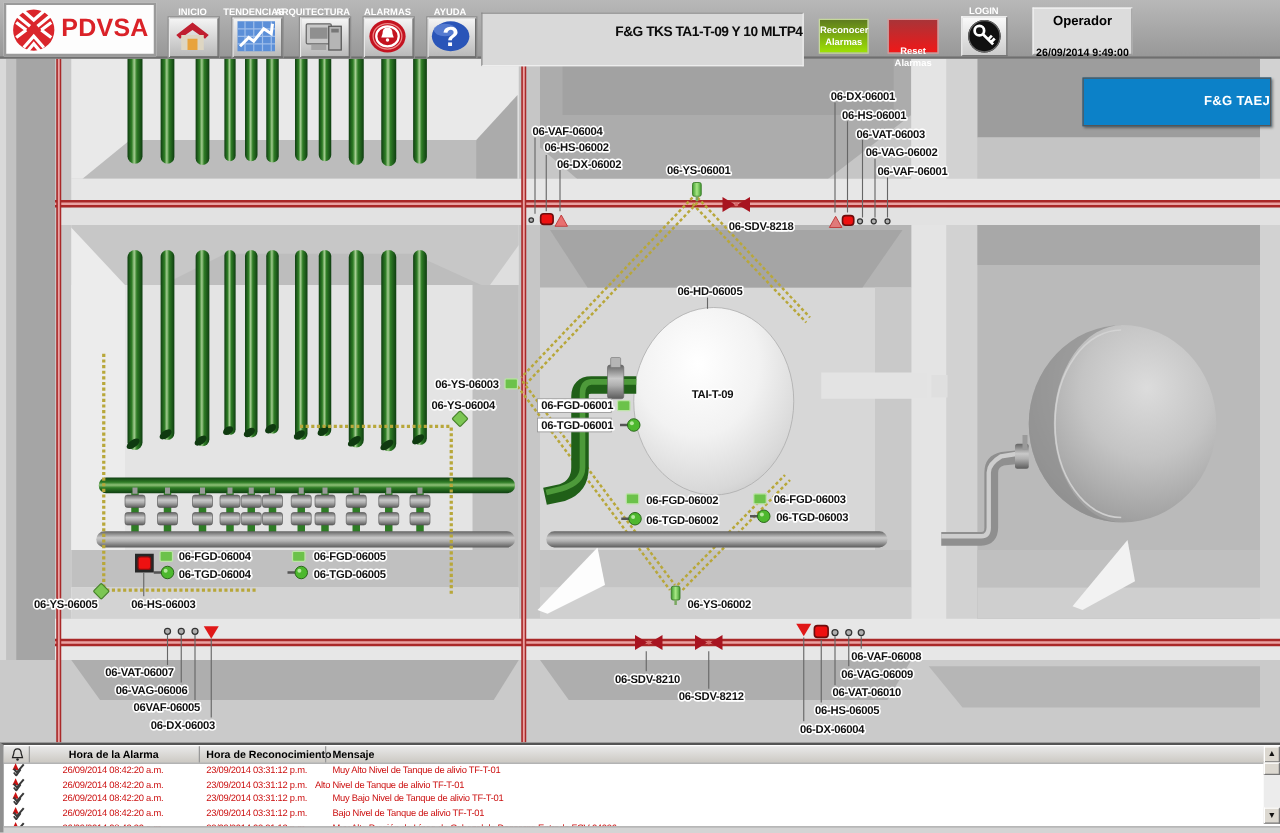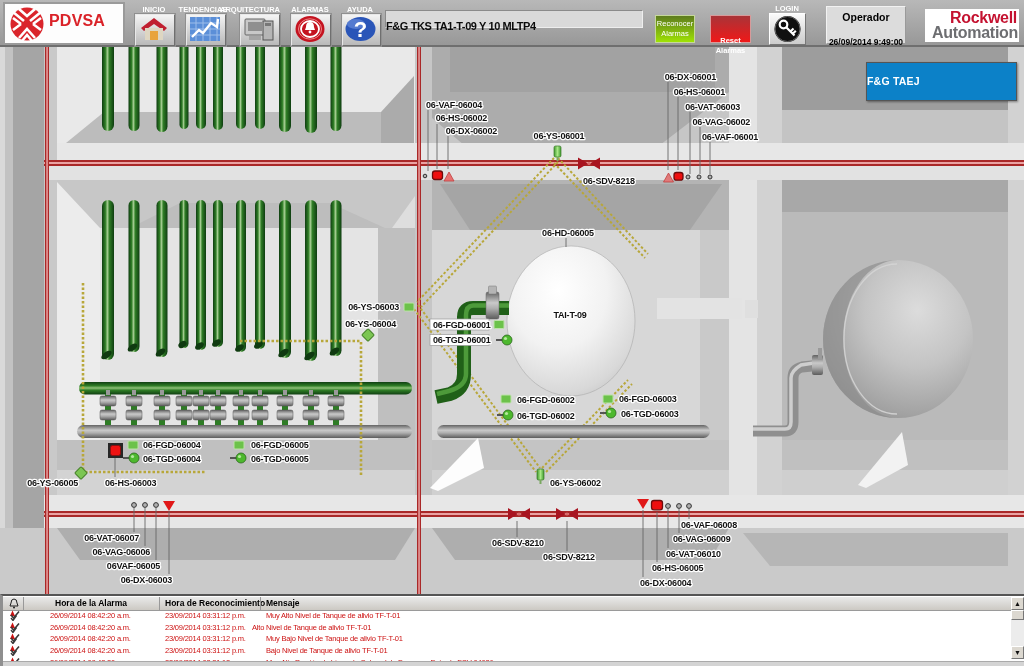--- a/index.html
+++ b/index.html
@@ -367,21 +367,21 @@
     <div class="abs" style="left:3px;top:2px;width:122px;height:43px;background:#fdfdfd;border:2px solid #9a9a9a;box-sizing:border-box;">
       <svg class="abs" style="left:4px;top:2px" width="36" height="36" viewBox="0 0 36 36">
         <circle cx="18" cy="18" r="16.5" fill="#da252b"></circle>
         <g stroke="#fff" stroke-width="2.6" fill="none">
           <path d="M4,6 L15,15 M4,12 L12,18 M4,24 L12,18"></path>
           <path d="M32,6 L21,15 M32,12 L24,18 M32,24 L24,18"></path>
           <path d="M10,32 L18,23 L26,32 M13,35 L18,29 L23,35"></path>
           <path d="M10,3 L18,10 L26,3"></path>
         </g>
       </svg>
-      <div class="abs" style="left:44px;top:8px;font-size:16px;font-weight:bold;color:#da2228;letter-spacing:0.2px;">PDVSA</div>
+      <div class="abs" style="left:44px;top:8px;font-size:20px;font-weight:bold;color:#da2228;letter-spacing:0.2px;">PDVSA</div>
     </div>
     <div class="lbl" style="left:154px;top:5px;">INICIO</div>
     <div class="btn" style="left:135px;top:14px;">
       <svg width="36" height="28" viewBox="0 0 36 28">
           <polygon points="18,3 31,13 28,16 18,9 8,16 5,13" fill="#c01f30"></polygon>
           <rect x="9" y="13" width="18" height="12" fill="#ded6c2"></rect>
           <rect x="14" y="16" width="8" height="9" fill="#e8a33c"></rect>
         </svg>
     </div>
     <div class="lbl" style="left:203px;top:5px;">TENDENCIAS</div>
@@ -415,43 +415,39 @@
         </svg>
     </div>
     <div class="lbl" style="left:360px;top:5px;">AYUDA</div>
     <div class="btn" style="left:342px;top:14px;width:37px;">
       <svg width="35" height="28" viewBox="0 0 35 28">
           <ellipse cx="17.5" cy="14" rx="15" ry="12" fill="#2a55b8"></ellipse>
           <ellipse cx="13" cy="9" rx="9" ry="5" fill="#5f83d6" opacity="0.8"></ellipse>
           <text x="17.5" y="22" font-size="22" font-weight="bold" fill="#fff" text-anchor="middle" font-family="Liberation Sans">?</text>
         </svg>
     </div>
-    <div class="abs" style="left:385px;top:10px;width:258px;height:18px;background:#d9d9d9;border:1px solid;border-color:#8a8a8a #eee #eee #8a8a8a;box-sizing:border-box;text-align:left;line-height:31px;font-weight:bold;font-size:11px;color:#0b0b0b;letter-spacing:-0.4px;">F&amp;G TKS TA1-T-09 Y 10 MLTP4</div>
-    <div class="abs" style="left:655px;top:15px;width:40px;height:28px;background:linear-gradient(#5e7c1e,#9ee204);border:1px solid #c5d89a;box-sizing:border-box;color:#fff;font-weight:normal;font-size:7.5px;text-align:center;padding-top:3px;line-height:10px;">Reconocer<br>Alarmas</div>
+    <div class="abs" style="left:385px;top:10px;width:258px;height:43px;background:#d9d9d9;border:1px solid;border-color:#8a8a8a #eee #eee #8a8a8a;box-sizing:border-box;text-align:right;line-height:31px;font-weight:bold;font-size:11px;color:#0b0b0b;letter-spacing:-0.4px;">F&amp;G TKS TA1-T-09 Y 10 MLTP4</div>
+    <div class="abs" style="left:655px;top:15px;width:40px;height:28px;background:linear-gradient(#5e7c1e,#9ee204);border:1px solid #c5d89a;box-sizing:border-box;color:#fff;font-weight:bold;font-size:7.5px;text-align:center;padding-top:3px;line-height:10px;">Reconocer<br>Alarmas</div>
     <div class="abs" style="left:710px;top:15px;width:41px;height:28px;background:linear-gradient(#a93438,#f01818);border:1px solid #d89a9a;box-sizing:border-box;color:#fff;font-weight:bold;font-size:7.5px;text-align:center;padding-top:20px;line-height:10px;">Reset<br>Alarmas</div>
     <div class="lbl" style="left:787px;top:4px;">LOGIN</div>
     <div class="abs" style="left:769px;top:13px;width:37px;height:32px;background:linear-gradient(#fafafa,#cccccc);border:1px solid;border-color:#fff #777 #777 #fff;box-sizing:border-box;">
       <svg width="35" height="30" viewBox="0 0 35 30">
           <circle cx="17.5" cy="15" r="13" fill="#101010"></circle>
           <circle cx="17.5" cy="15" r="12.5" fill="none" stroke="#666" stroke-width="1"></circle>
           <circle cx="13.5" cy="10.5" r="3.8" fill="none" stroke="#fff" stroke-width="2.2"></circle>
           <path d="M16.2,13.2 L24.5,21.5 M20.5,17.5 L23.5,14.5 M22.8,19.8 L25.8,16.8" stroke="#fff" stroke-width="2.2" fill="none"></path>
         </svg>
     </div>
     <div class="abs" style="left:826px;top:6px;width:80px;height:38px;background:#dcdcdc;border:1px solid;border-color:#f2f2f2 #9a9a9a #9a9a9a #f2f2f2;box-sizing:border-box;text-align:center;color:#000;">
       <div style="font-weight:bold;font-size:10.5px;margin-top:4px;">Operador</div>
       <div style="font-weight:bold;font-size:8.5px;margin-top:14px;white-space:nowrap;">26/09/2014 9:49:00</div>
     </div>
-    <div class="abs" style="left:925px;top:9px;width:94px;height:33px;background:#fff;">
-      <div class="abs" style="right:2px;top:0px;font-weight:bold;font-size:16px;color:#c41230;letter-spacing:-0.3px;">Rockwell</div>
-      <div class="abs" style="right:1px;top:15px;font-weight:bold;font-size:16px;color:#6d6e71;letter-spacing:-0.3px;">Automation</div>
-    </div>
   </div>
 
-  <div class="abs" style="left:866px;top:62px;width:151px;height:39px;background:#0c81c8;border:1px solid #555;box-shadow:1px 1px 2px rgba(0,0,0,0.4);box-sizing:border-box;text-align:left;line-height:37px;color:#fff;font-weight:bold;font-size:10.5px;letter-spacing:0.2px;">F&amp;G TAEJ</div>
+  <div class="abs" style="left:866px;top:62px;width:151px;height:39px;background:#0c81c8;border:1px solid #555;box-shadow:1px 1px 2px rgba(0,0,0,0.4);box-sizing:border-box;text-align:right;line-height:37px;color:#fff;font-weight:bold;font-size:10.5px;letter-spacing:0.2px;">F&amp;G TAEJ</div>
 
   <div class="abs" style="left:0;top:594px;width:1024px;height:72px;background:#fff;border-top:2px solid #555;border-left:3px solid #8f8f8f;box-sizing:border-box;">
     <div class="abs" style="left:0;top:1px;width:1018px;height:13px;background:linear-gradient(#e9e9e9,#ccc9c3);border-bottom:1px solid #9a9a9a;font-size:8.5px;font-weight:bold;color:#000;">
       <svg class="abs" style="left:6px;top:1px" width="10" height="11" viewBox="0 0 10 11">
           <path d="M5,1 q-3,0 -3,4 l-1,3 h8 l-1,-3 q0,-4 -3,-4 z" fill="none" stroke="#222" stroke-width="1"></path>
           <circle cx="5" cy="9.5" r="1" fill="#222"></circle>
         </svg>
       <span class="abs" style="left:52px;top:1px;">Hora de la Alarma</span>
       <span class="abs" style="left:162px;top:1px;">Hora de Reconocimiento</span>
       <span class="abs" style="left:263px;top:1px;">Mensaje</span>

